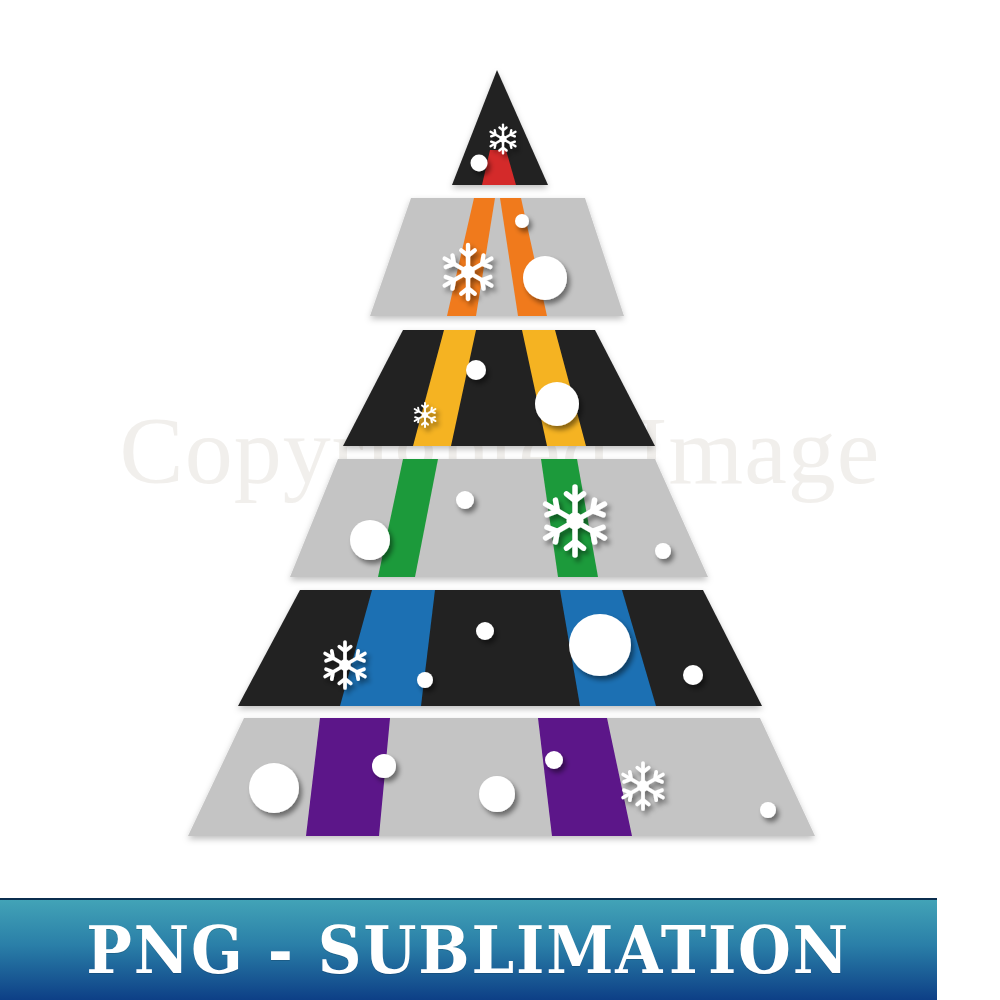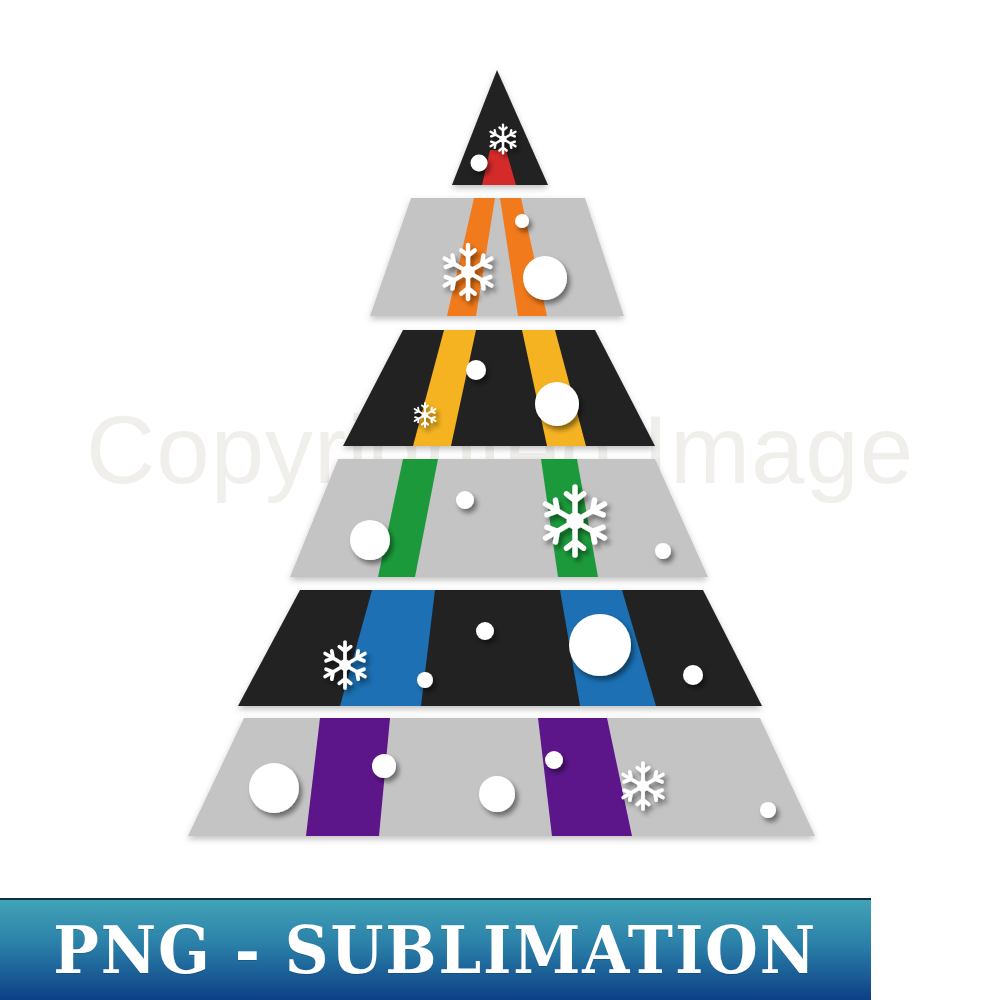--- a/index.html
+++ b/index.html
@@ -3,25 +3,25 @@
 <meta charset="utf-8">
 <style>
   html, body { margin: 0; padding: 0; }
   body {
     width: 1000px; height: 1000px; background: #ffffff; position: relative; overflow: hidden;
     font-family: "DejaVu Serif", serif;
   }
   #art { position: absolute; left: 0; top: 0; width: 1000px; height: 1000px; }
   .watermark {
     position: absolute; left: 0; top: 395px; width: 1000px; text-align: center;
-    font-family: Liberation Sans, sans-serif; font-size: 96px; color: rgba(215,210,200,0.35);
+    font-family: Liberation Serif, serif; font-size: 96px; color: rgba(215,210,200,0.35);
     letter-spacing: 1px; pointer-events: none; white-space: nowrap;
   }
   .banner {
-    position: absolute; left: 0; top: 898px; width: 871px; height: 102px;
+    position: absolute; left: 0; top: 898px; width: 937px; height: 102px;
     background: linear-gradient(to bottom, #42a3b7 0%, #2a7fa8 45%, #0d3f86 100%);
     border-top: 2px solid #0b2e4f; box-sizing: border-box;
     display: flex; align-items: center; justify-content: center;
   }
   .banner-text {
     color: #ffffff; font-family: "DejaVu Serif", serif; font-weight: bold;
     font-size: 66px; letter-spacing: 2px; transform: scaleX(0.92);
     text-shadow: 0 1px 0 rgba(0,0,0,0.15);
   }
 </style>

